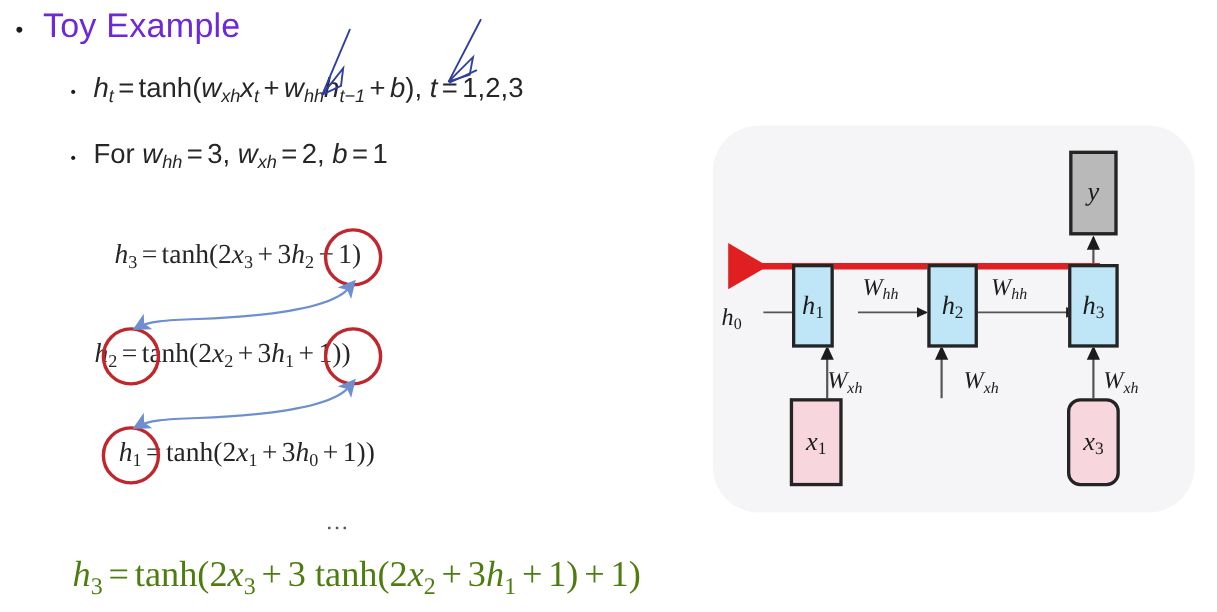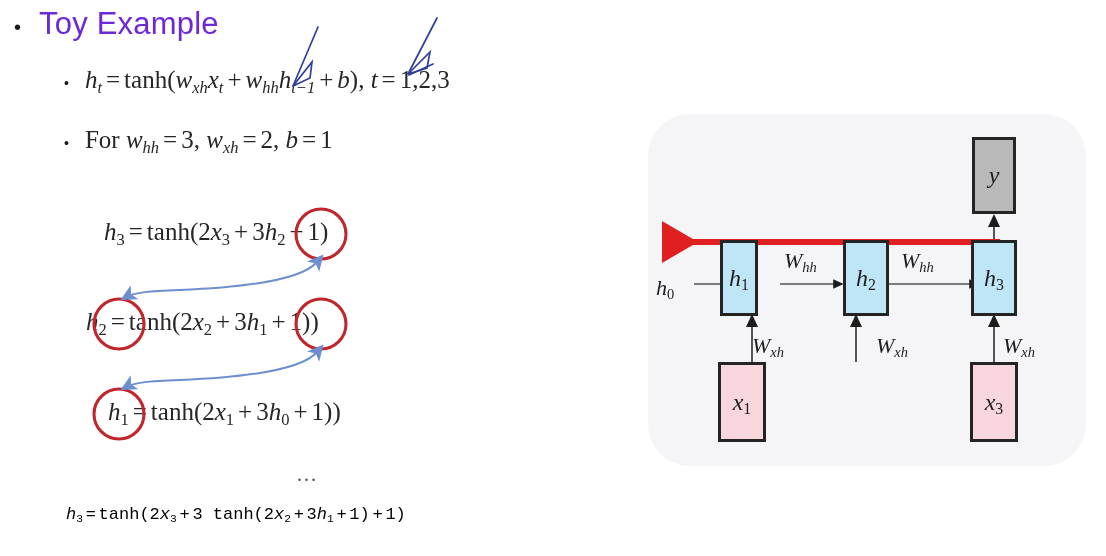--- a/index.html
+++ b/index.html
@@ -44,21 +44,21 @@
     display: flex;
     align-items: baseline;
   }
   .sub-bullet {
     font-size: 14px;
     line-height: 1;
     color: #1a1a1a;
     margin-right: 16px;
   }
   .math {
-    font-family: Liberation Serif, serif;
+    font-family: Liberation Sans, sans-serif;
     color: #262626;
     white-space: nowrap;
   }
   .math i, .mi {
     font-style: italic;
   }
   .up {
     font-style: normal;
   }
   sub {
@@ -89,23 +89,23 @@
     position: absolute;
     left: 296px; top: 462px;
     font-family: "Liberation Serif", serif;
     font-size: 21px;
     color: #555;
     letter-spacing: 2px;
   }
   #final-eq {
     position: absolute;
     left: 66px; top: 505px;
-    font-family: Liberation Mono, monospace;
-    font-size: 17px;
-    color: #000000;
+    font-family: Liberation Serif, serif;
+    font-size: 33px;
+    color: #4d7c0f;
     white-space: nowrap;
   }
 
   
   #annot-left {
     position: absolute;
     left: 0; top: 0;
     width: 660px;
     height: 556px;
     pointer-events: none;
@@ -267,21 +267,21 @@
 
   <div class="node-box h-box" style="left:971px; top:240px; width:46px; height:76px;">
       <span><i class="mi">h</i><sub class="up-sub">3</sub></span>
     </div>
 
   <div class="node-box x-box" style="left:718px; top:362px; width:48px; height:80px;">
       <span><i class="mi">x</i><sub class="up-sub">1</sub></span>
     </div>
 
 
-  <div class="node-box x-box" style="left:970px; top:362px; width:48px; height:80px;">
+  <div class="node-box x-box" style="left:970px; top:362px; width:48px; height:80px;border-radius:12px;">
       <span><i class="mi">x</i><sub class="up-sub">3</sub></span>
     </div>
 
   <div class="diag-label" style="left:784px; top:248px;"><i class="mi">W</i><sub>hh</sub></div>
 
   <div class="diag-label" style="left:901px; top:248px;"><i class="mi">W</i><sub>hh</sub></div>
 
   <div class="diag-label" style="left:752px; top:333px;"><i class="mi">W</i><sub>xh</sub></div>
 
   <div class="diag-label" style="left:876px; top:333px;"><i class="mi">W</i><sub>xh</sub></div>

